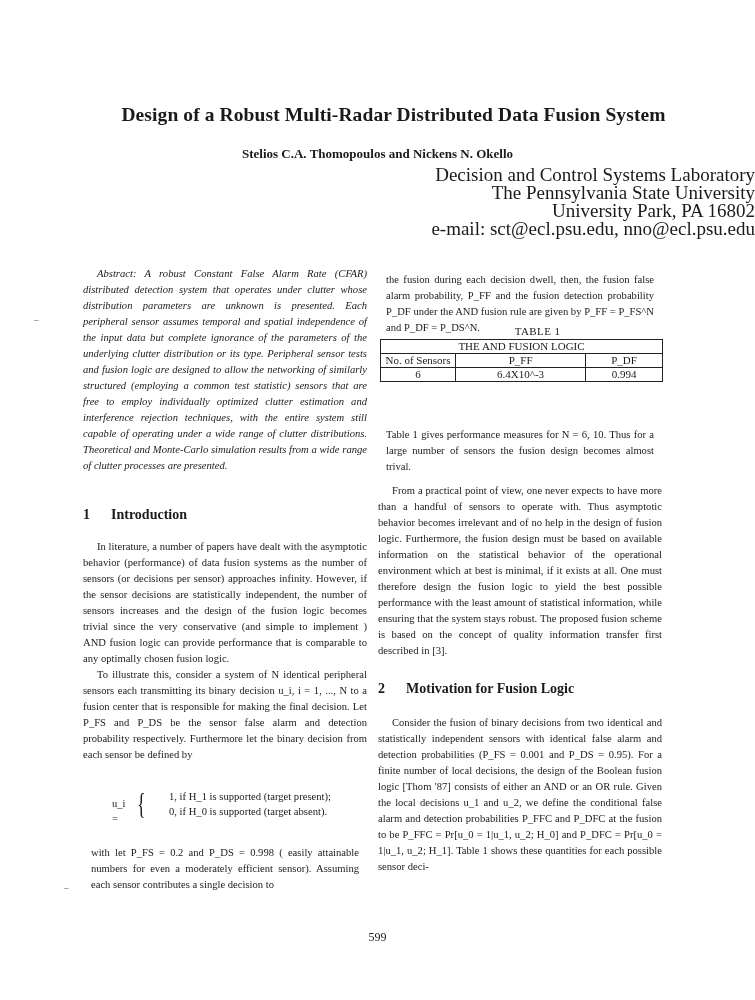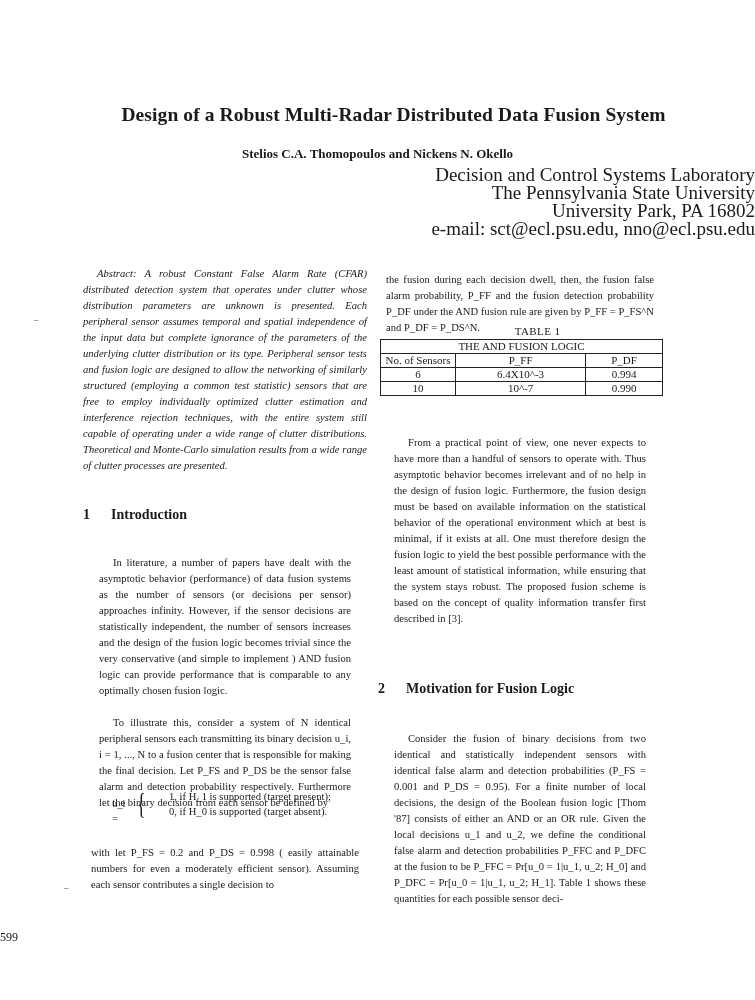--- a/index.html
+++ b/index.html
@@ -7,34 +7,34 @@
          font-family:"Liberation Serif","DejaVu Serif",serif; color:#1a1a1a; }
   .title { position:absolute; left:16px; width:755px; top:104px; text-align:center;
            font-size:19.5px; font-weight:bold; letter-spacing:0.1px; }
   .authors { position:absolute; left:0; width:755px; top:146px; text-align:center;
              font-size:13px; font-weight:bold; }
   .affil { position:absolute; left:0; width:755px; text-align:right; font-size:19px; }
   .col { position:absolute; width:284px; font-size:10.6px; line-height:16px; text-align:justify; }
   .left { left:83px; }
   .right { left:378px; }
   .abstract { font-style:italic; text-indent:14px; }
-  .para { text-indent:14px; margin:16px; }
+  .para { text-indent:14px; margin:0; }
   .noindent { text-indent:0; margin:8px; }
   .section { font-size:14px; font-weight:bold; position:absolute; }
   .section .num { display:inline-block; width:28px; }
   .eq { position:absolute; left:112px; font-size:10.6px; line-height:14.6px; }
   .eq .lhs { position:absolute; left:0; top:7px; }
   .eq .brace { position:absolute; left:22px; top:-2px; font-size:30px; line-height:30px; transform:scaleX(0.6); }
   .eq .cases { position:absolute; left:36px; top:0; white-space:nowrap;margin-left:21px; }
   .i { }
   table.t1 { position:absolute; left:380px; top:339px; width:283px; border-collapse:collapse;
              font-size:11px; line-height:13px; }
   table.t1 td { border:1px solid #222; text-align:center; padding:0 2px; }
   .tcap { position:absolute; left:396px; width:283px; top:325px; text-align:center; font-size:11px; letter-spacing:0.4px; }
-  .pagenum { position:absolute; left:0; width:755px; top:930px; font-size:12px; }
+  .pagenum { position:absolute; left:0; width:755px; top:930px; text-align:center; font-size:12px; }
   .mark { position:absolute; font-size:9px; color:#333; }
 </style>
 </head>
 <body>
 
 <div class="title">Design of a Robust Multi-Radar Distributed Data Fusion System</div>
 <div class="authors">Stelios C.A. Thomopoulos and Nickens N. Okello</div>
 <div class="affil" style="top:164px">Decision and Control Systems Laboratory</div>
 <div class="affil" style="top:182px">The Pennsylvania State University</div>
 <div class="affil" style="top:200px">University Park, PA 16802</div>
@@ -79,29 +79,25 @@
   <tr>
     <td style="width:70px">No. of Sensors</td>
     <td class="i">P_FF</td>
     <td class="i">P_DF</td>
   </tr>
   <tr>
     <td>6</td>
     <td>6.4X10^-3</td>
     <td>0.994</td>
   </tr>
-  <tr>
-    <td>10</td>
-    <td>10^-7</td>
-    <td>0.990</td>
-  </tr>
 </tbody>
   </table>
 
 <div class="col right" style="top:419px">
+  <p class="noindent">Table 1 gives performance measures for N = 6, 10. Thus for a large number of sensors the fusion design becomes almost trival.</p>
   <p class="para">From a practical point of view, one never expects to have more than a handful of sensors to operate with. Thus asymptotic behavior becomes irrelevant and of no help in the design of fusion logic. Furthermore, the fusion design must be based on available information on the statistical behavior of the operational environment which at best is minimal, if it exists at all. One must therefore design the fusion logic to yield the best possible performance with the least amount of statistical information, while ensuring that the system stays robust. The proposed fusion scheme is based on the concept of quality information transfer first described in [3].</p>
 </div>
 
 <div class="section" style="left:378px;top:681px">
   <span class="num">2</span><span>Motivation for Fusion Logic</span>
 </div>
 
 <div class="col right" style="top:715px">
   <p class="para">Consider the fusion of binary decisions from two identical and statistically independent sensors with identical false alarm and detection probabilities (P_FS = 0.001 and P_DS = 0.95). For a finite number of local decisions, the design of the Boolean fusion logic [Thom '87] consists of either an AND or an OR rule. Given the local decisions u_1 and u_2, we define the conditional false alarm and detection probabilities P_FFC and P_DFC at the fusion to be P_FFC = Pr[u_0 = 1|u_1, u_2; H_0] and P_DFC = Pr[u_0 = 1|u_1, u_2; H_1]. Table 1 shows these quantities for each possible sensor deci-</p>
 </div>

